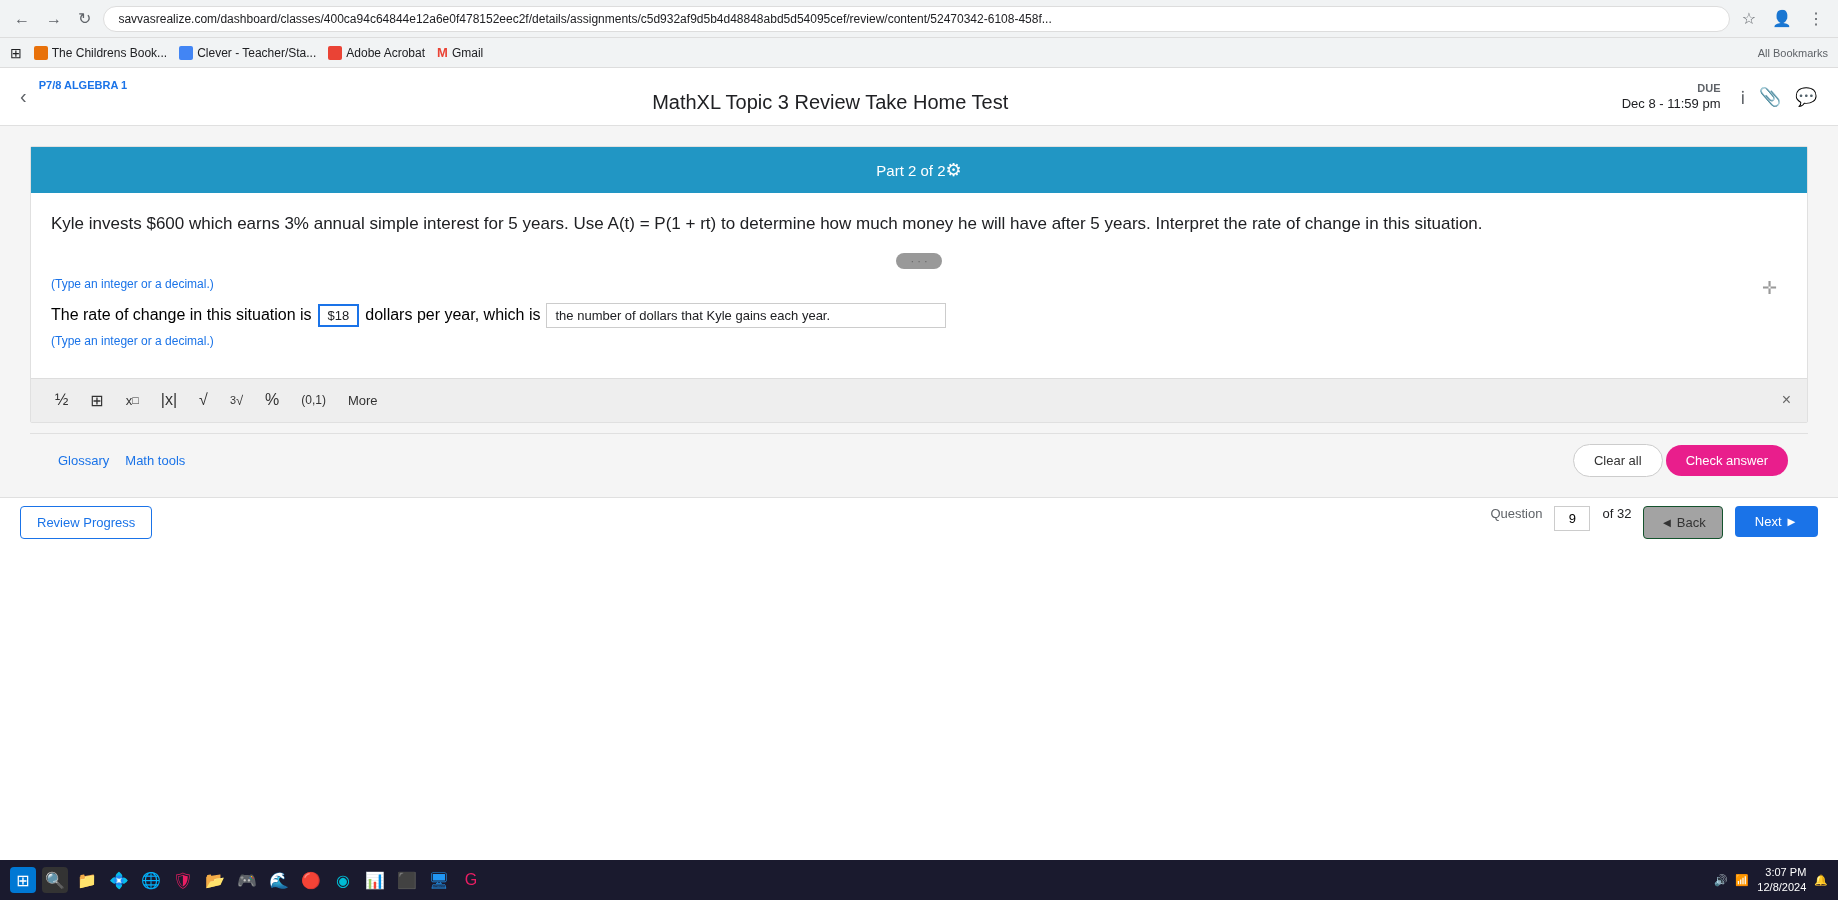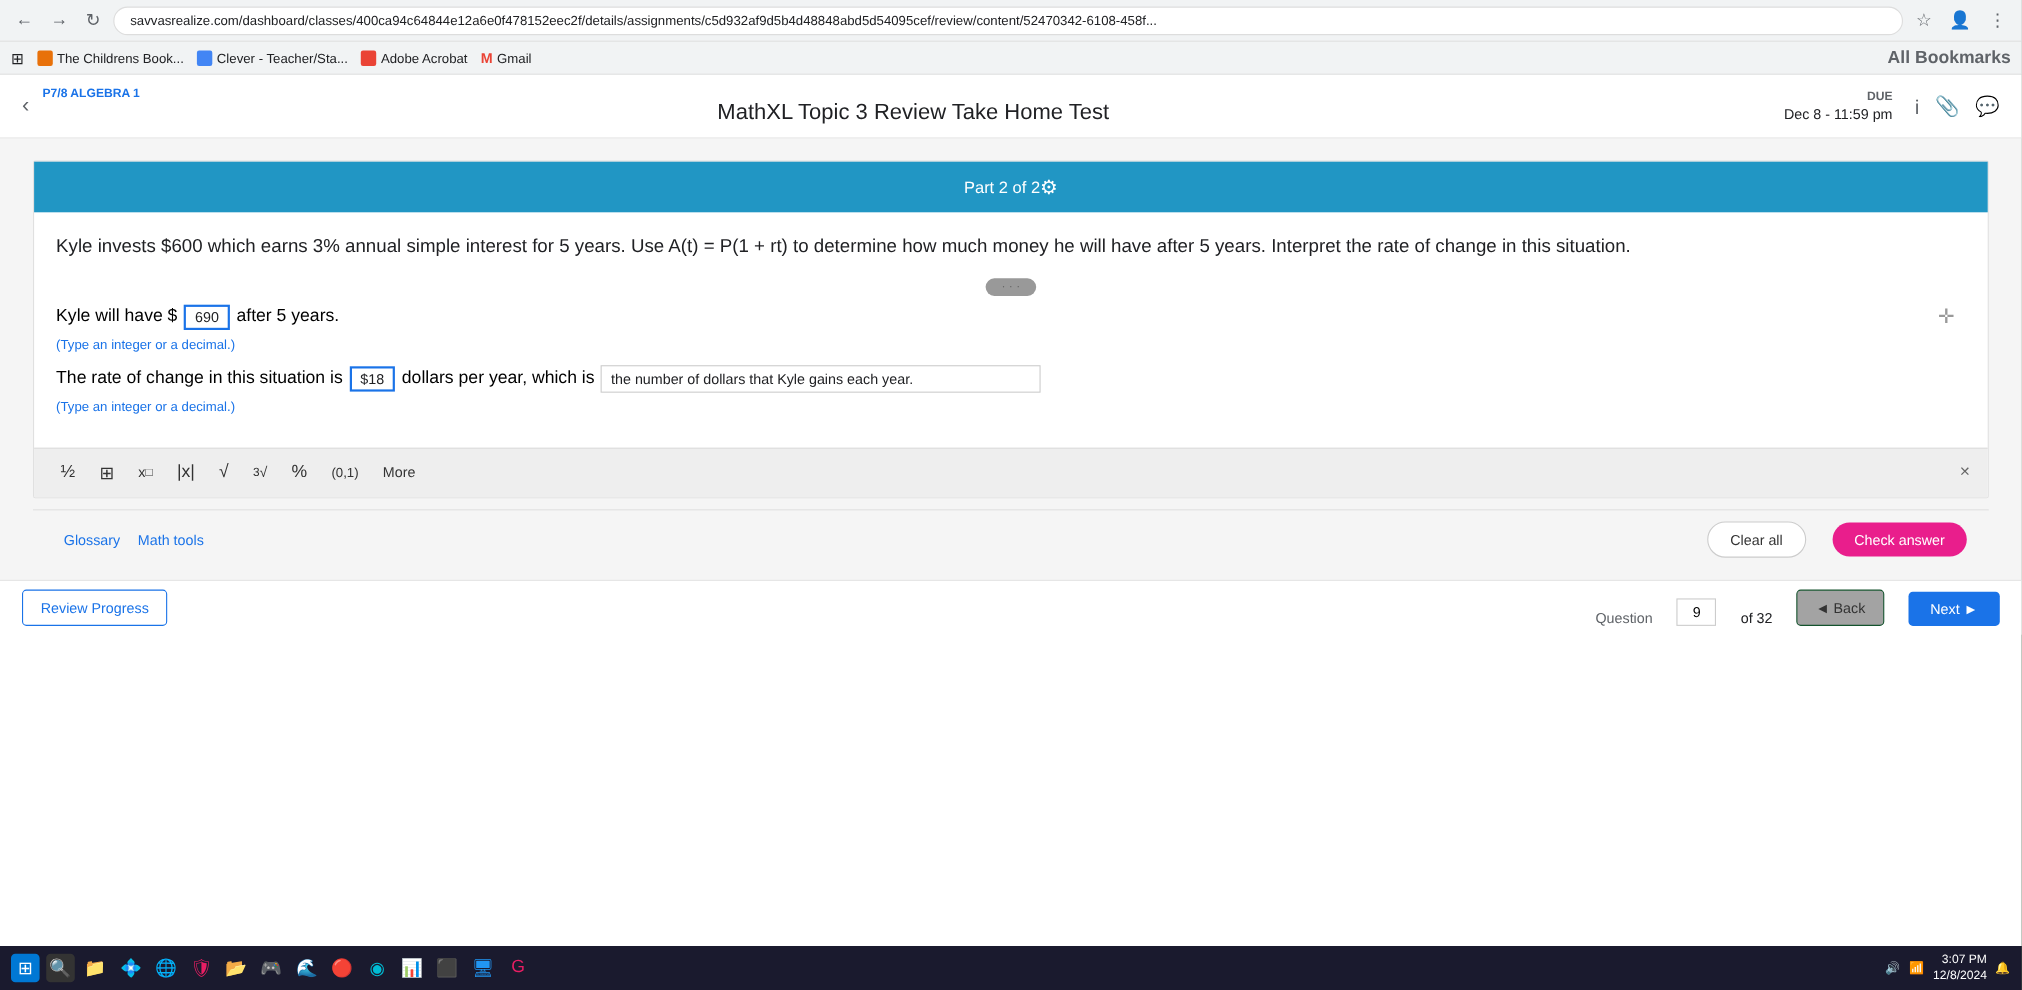--- a/index.html
+++ b/index.html
@@ -66,23 +66,22 @@
       width: 14px;
       height: 14px;
       border-radius: 2px;
       display: inline-block;
     }
     .bm-orange { background: #e8710a; }
     .bm-blue { background: #4285f4; }
     .bm-red { background: #ea4335; }
     .bookmarks-right {
       margin-left: auto;
-      font-size: 16px;
+      font-size: 11px;
       color: #5f6368;
-      font-weight: bold;
     }
 
     
     .page-header {
       display: flex;
       align-items: center;
       padding: 10px 20px;
       background: white;
       border-bottom: 1px solid #e0e0e0;
       height: 58px;
@@ -266,21 +265,21 @@
       border: none;
       cursor: pointer;
       font-size: 13px;
       color: #1a73e8;
       padding: 4px 8px;
     }
     .bottom-right-actions {
       margin-left: auto;
       display: flex;
       align-items: center;
-      gap: 24px;
+      gap: 3px;
     }
     .clear-all-btn {
       background: white;
       border: 1px solid #ccc;
       border-radius: 20px;
       padding: 8px 20px;
       font-size: 13px;
       cursor: pointer;
       color: #333;
     }
@@ -309,22 +308,22 @@
       border: 1px solid #1a73e8;
       border-radius: 4px;
       padding: 8px 16px;
       font-size: 13px;
       cursor: pointer;
       color: #1a73e8;
     }
     .question-nav {
       margin-left: auto;
       display: flex;
-      align-items: flex-end;
-      gap: 22px;
+      align-items: flex-start;
+      gap: 12px;
     }
     .question-label {
       font-size: 13px;
       color: #5f6368;
     }
     .question-num-box {
       border: 1px solid #ccc;
       padding: 4px 10px;
       font-size: 13px;
       min-width: 36px;
@@ -477,25 +476,20 @@
 
       <div class="question-body">
         <p class="question-text">Kyle invests $600 which earns 3% annual simple interest for 5 years. Use A(t) = P(1 + rt) to determine how much money he will have after 5 years. Interpret the rate of change in this situation.</p>
 
         <div class="dots-separator">
           <span>· · ·</span>
         </div>
 
         <div style="position: relative;">
 
-          <div class="answer-row">
-            <span>Kyle will have $</span>
-            <span class="answer-box">690</span>
-            <span>after 5 years.</span>
-          </div>
           <div class="answer-hint">(Type an integer or a decimal.)</div>
 
           <div class="answer-row">
             <span>The rate of change in this situation is</span>
             <span class="answer-box">$18</span>
             <span>dollars per year, which is</span>
             <span class="answer-text-box">the number of dollars that Kyle gains each year.</span>
           </div>
           <div class="answer-hint">(Type an integer or a decimal.)</div>
 

